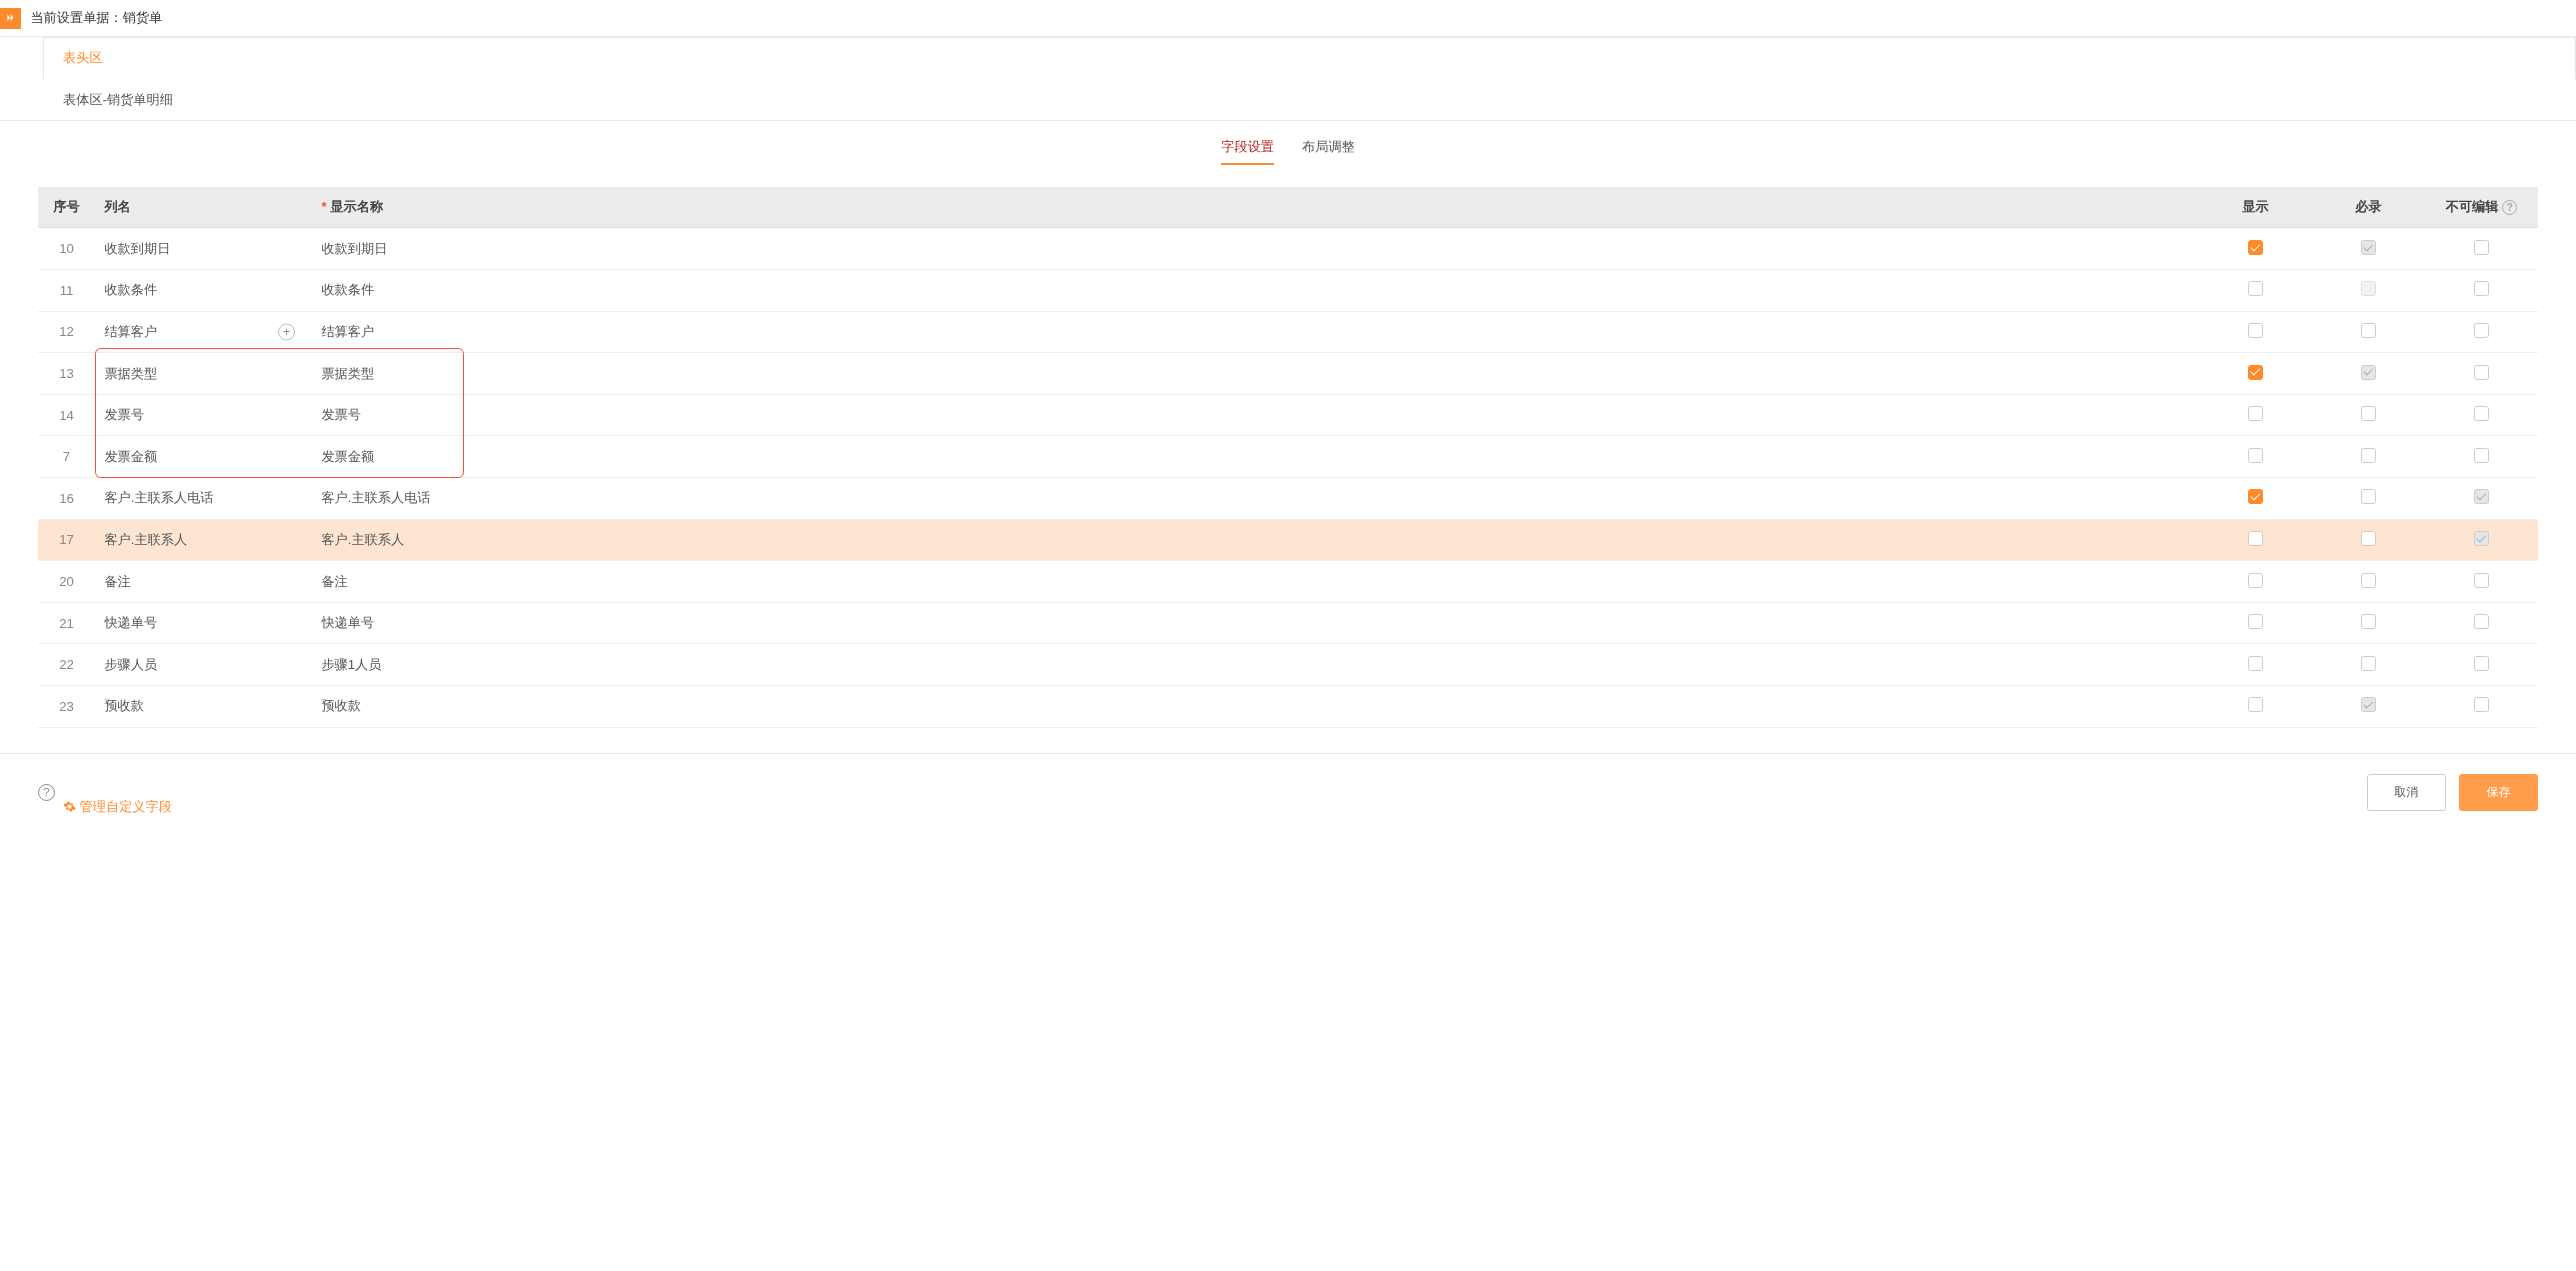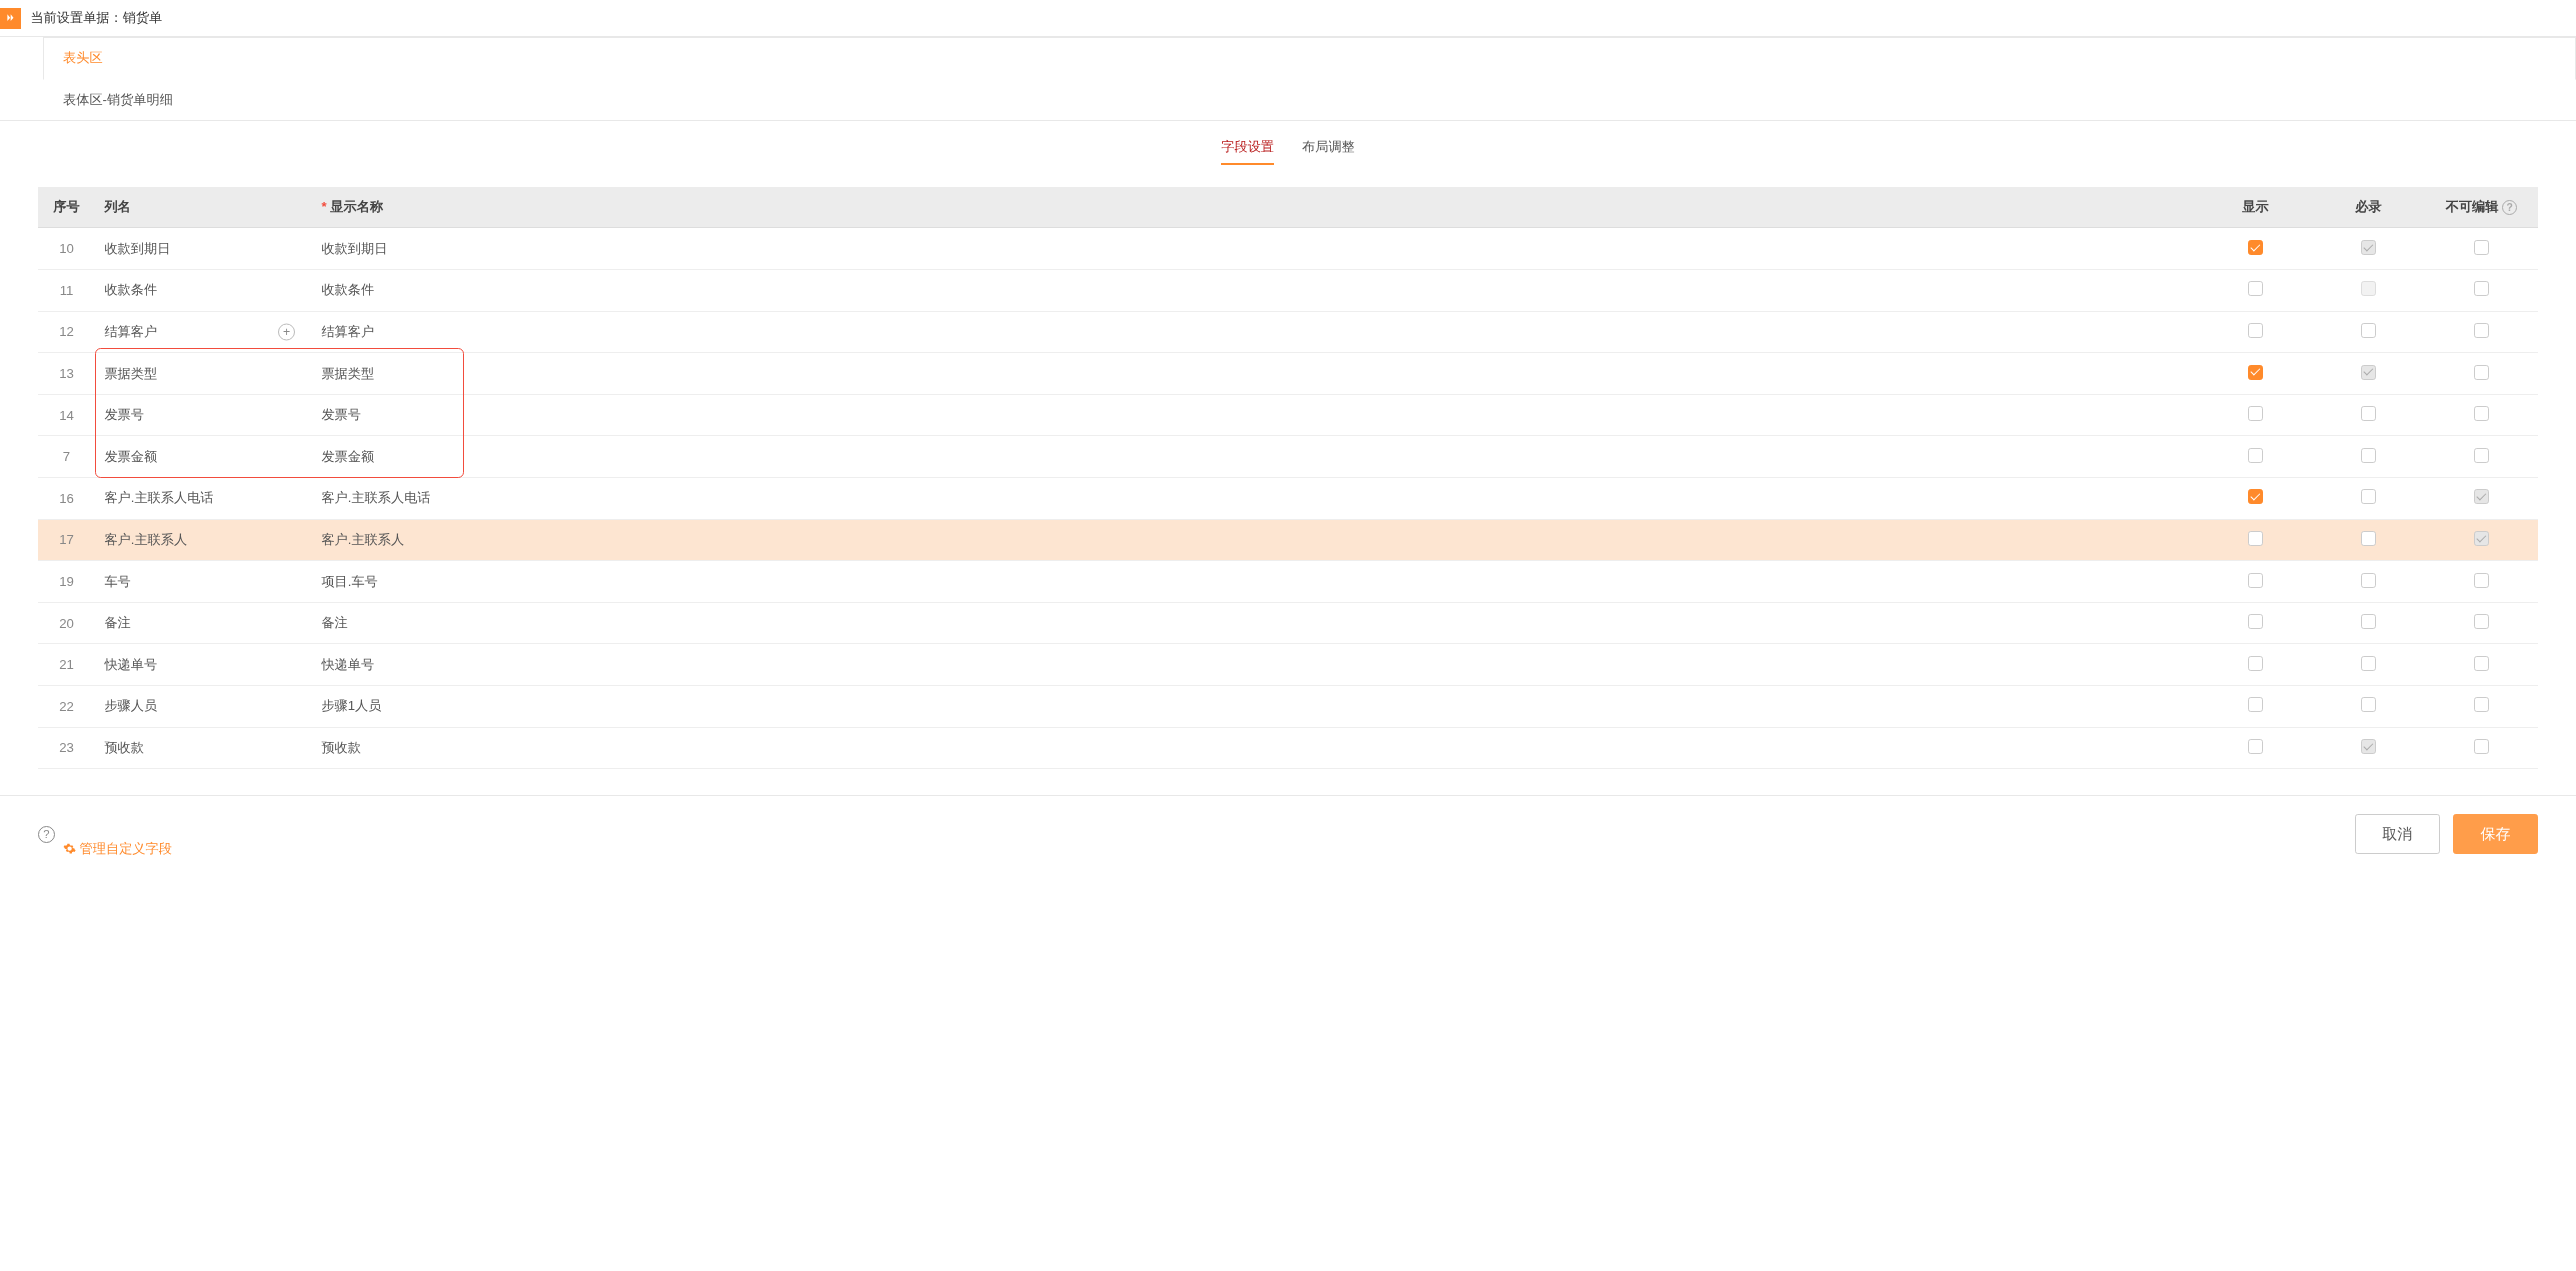--- a/index.html
+++ b/index.html
@@ -204,21 +204,21 @@
 .footer-right {
   display: flex;
   gap: 13.2px;
 }
 .btn {
   padding: 9.4px 26.5px;
   border-radius: 2.8px;
   cursor: pointer;
   border: 0.9px solid #ccc;
   background: #fff;
-  font-size: 15px;
+  font-size: 12px;
   color: #555;
 }
 .btn.primary {
   background: #ff9d4a;
   border-color: #ff9d4a;
   color: #fff;
 }
 .help-q {
   display: inline-flex;
   width: 15px;
@@ -330,28 +330,20 @@
           </tr>
           <tr class="highlighted">
             <td class="c-seq">17</td>
             <td class="c-name">客户.主联系人</td>
             <td>客户.主联系人</td>
             <td class="c-disp"><span class="chk"></span></td>
             <td class="c-req"><span class="chk"></span></td>
             <td class="c-ne"><span class="chk checked disabled"></span></td>
           </tr>
           <tr>
-            <td class="c-seq">19</td>
-            <td class="c-name">车号</td>
-            <td>项目.车号</td>
-            <td class="c-disp"><span class="chk"></span></td>
-            <td class="c-req"><span class="chk"></span></td>
-            <td class="c-ne"><span class="chk"></span></td>
-          </tr>
-          <tr>
             <td class="c-seq">20</td>
             <td class="c-name">备注</td>
             <td>备注</td>
             <td class="c-disp"><span class="chk"></span></td>
             <td class="c-req"><span class="chk"></span></td>
             <td class="c-ne"><span class="chk"></span></td>
           </tr>
           <tr>
             <td class="c-seq">21</td>
             <td class="c-name">快递单号</td>

